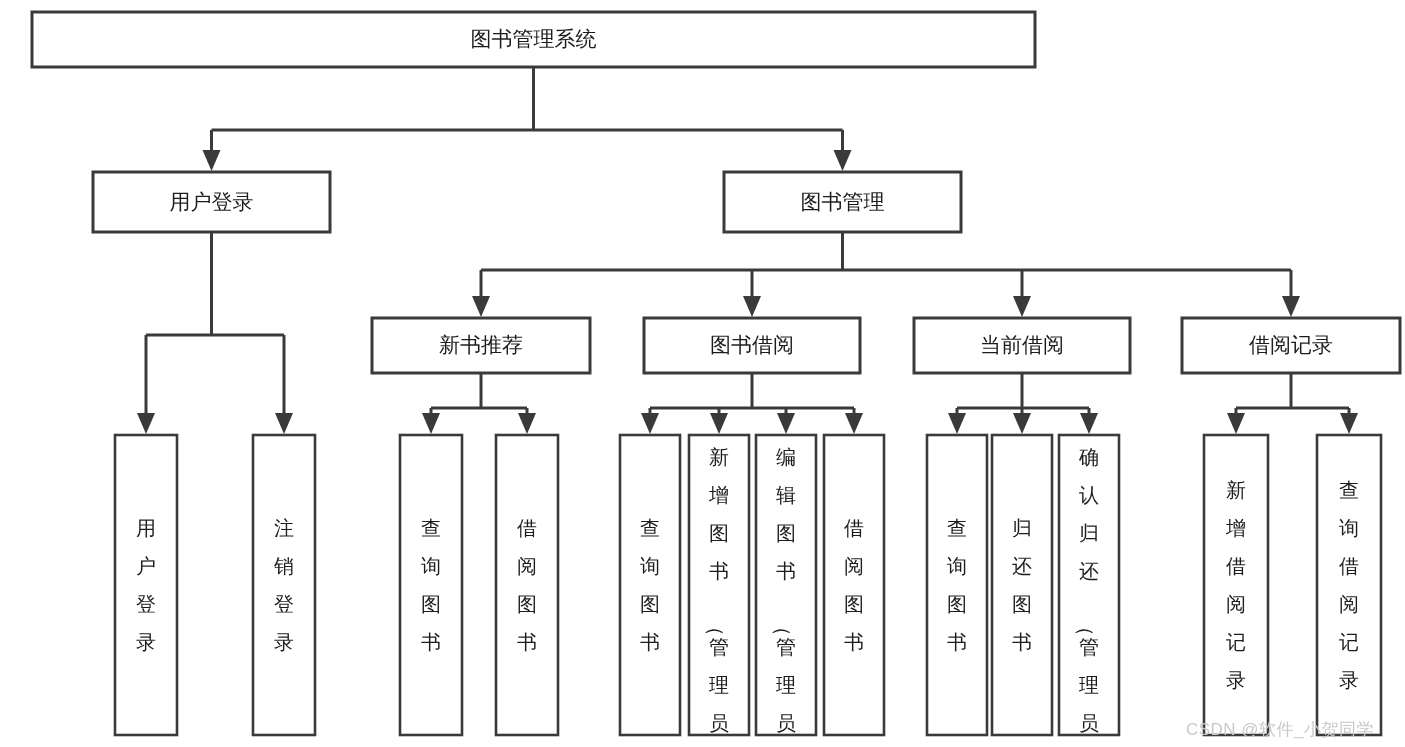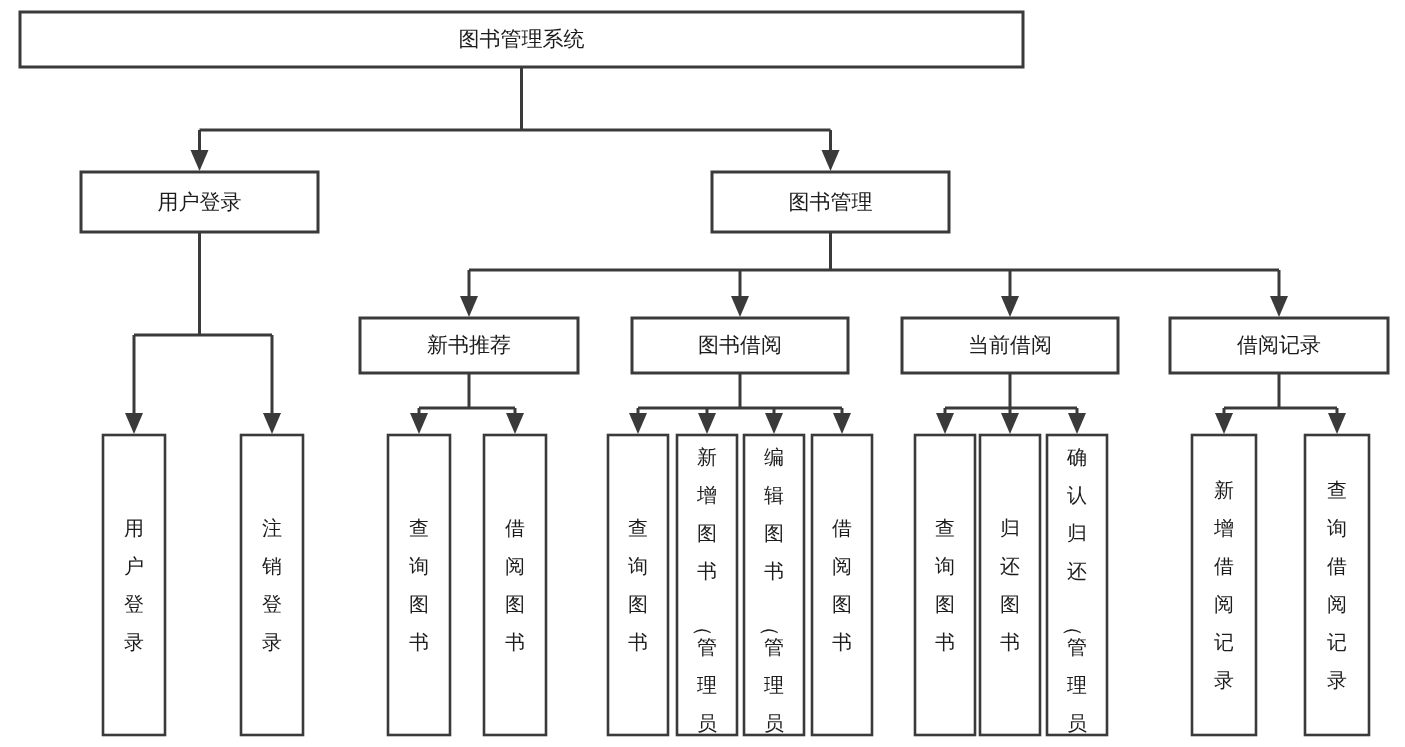--- a/index.html
+++ b/index.html
@@ -10,21 +10,21 @@
   }
   body {
     width: 1405px;
     height: 747px;
     position: relative;
     overflow: hidden;
     font-family: "Liberation Sans", "DejaVu Sans", sans-serif;
   }
   #diagram-root {
     position: absolute;
-    left: 0;
+    left: 12px;
     top: 0;
     width: 1370px;
     height: 747px;
   }
   svg#flowchart {
     display: block;
     width: 1405px;
     height: 747px;
     background: #ffffff;
   }
@@ -218,13 +218,14 @@
         <g>
           <rect class="node-rect thin" x="1192" y="435" width="64" height="300"></rect>
           <text class="node-label vertical" x="1224" y="492"><tspan x="1224" dy="0">新</tspan><tspan x="1224" dy="38">增</tspan><tspan x="1224" dy="38">借</tspan><tspan x="1224" dy="38">阅</tspan><tspan x="1224" dy="38">记</tspan><tspan x="1224" dy="38">录</tspan></text>
         </g>
         <g>
           <rect class="node-rect thin" x="1305" y="435" width="64" height="300"></rect>
           <text class="node-label vertical" x="1337" y="492"><tspan x="1337" dy="0">查</tspan><tspan x="1337" dy="38">询</tspan><tspan x="1337" dy="38">借</tspan><tspan x="1337" dy="38">阅</tspan><tspan x="1337" dy="38">记</tspan><tspan x="1337" dy="38">录</tspan></text>
         </g>
       </g>
   </svg>
+  <div class="watermark">CSDN @软件_小贺同学</div>
 </div>
 
 </body></html>

